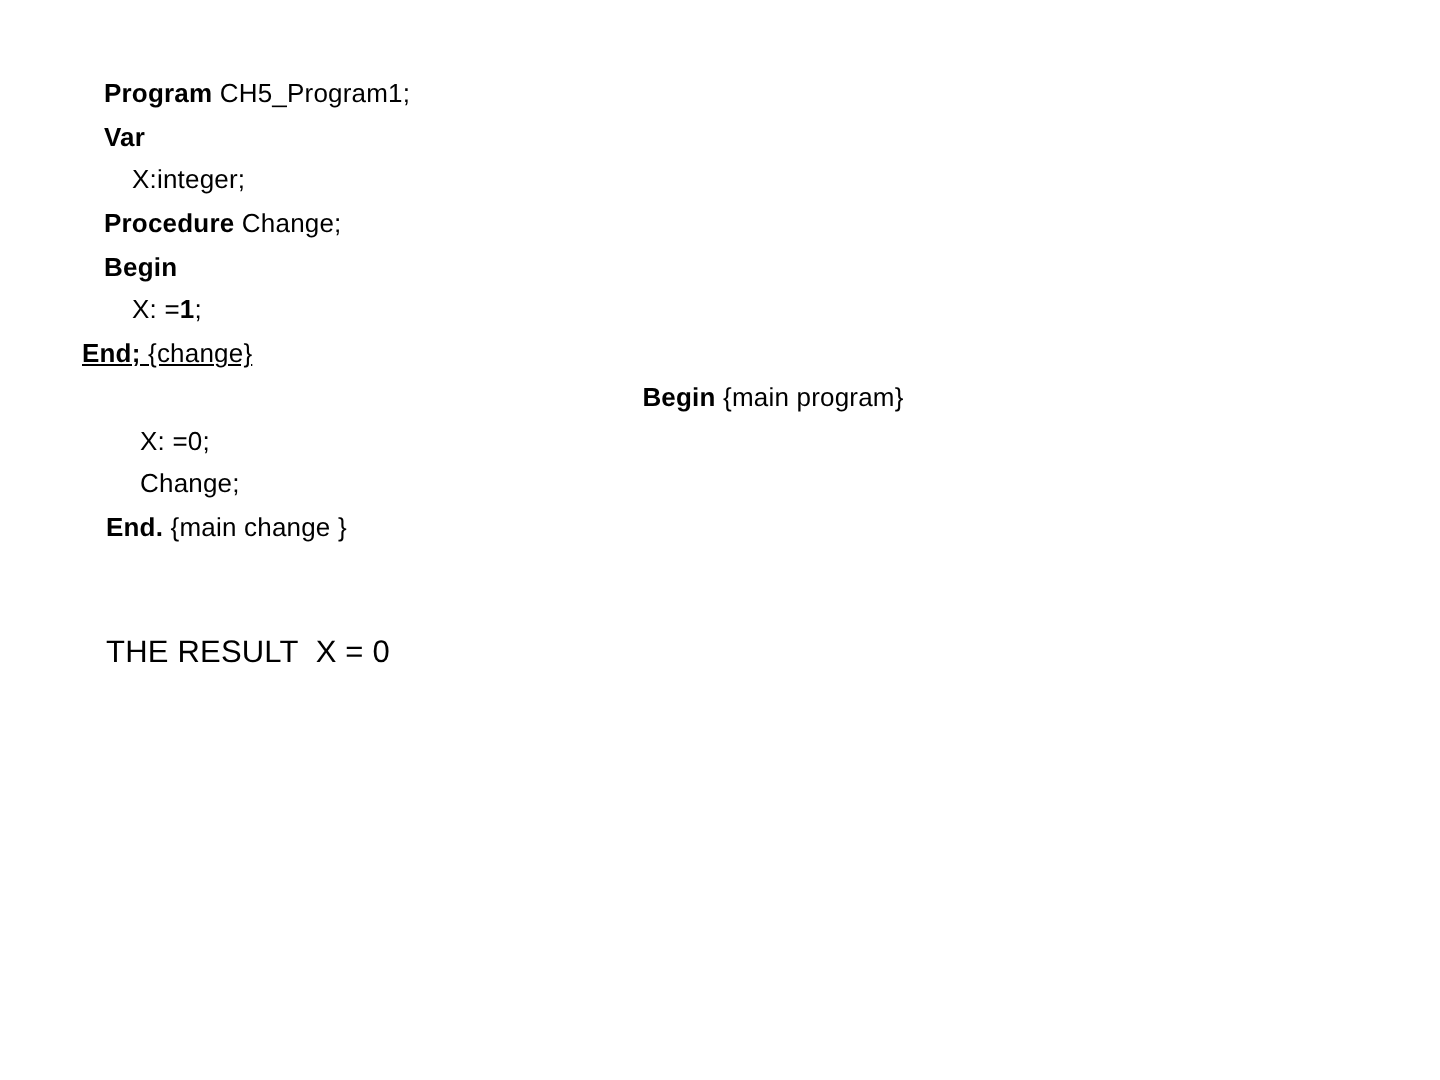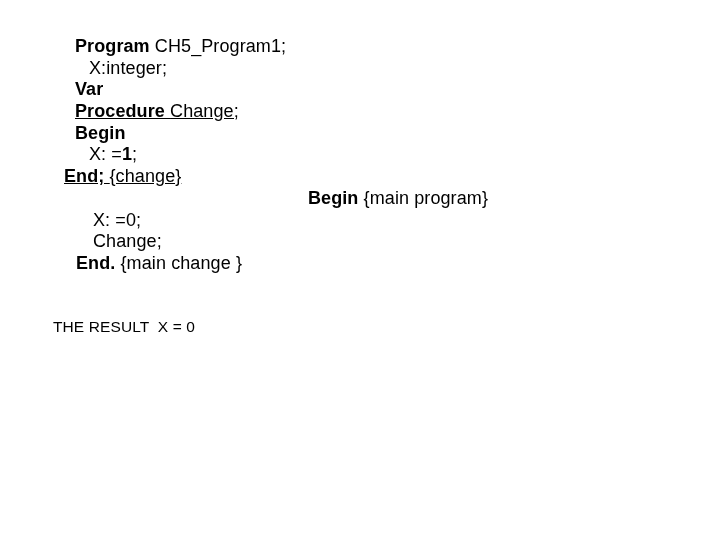--- a/index.html
+++ b/index.html
@@ -22,25 +22,24 @@
   }
   #code-block {
     position: absolute;
     left: 0;
     top: 36px;
     width: 720px;
   }
   .code-line {
     height: 21.7px;
     line-height: 21.7px;
-    font-size: 18px;
+    font-size: 13px;
     color: #000000;
     white-space: pre;
     letter-spacing: 0.1px;
-    margin-left: 23px;
   }
   .seg {
     white-space: pre;
   }
   .seg.b {
     font-weight: bold;
   }
   .seg.r {
     font-weight: normal;
   }
@@ -58,23 +57,23 @@
     letter-spacing: 0.1px;
   }
 </style>
 </head>
 <body>
 
 <div id="slide" style="background: rgb(255, 255, 255); color: rgb(0, 0, 0);">
 
   <div id="code-block">
       <div class="code-line" style="padding-left: 52px;"><span class="seg b">Program </span><span class="seg r">CH5_Program1;</span></div>
+      <div class="code-line" style="padding-left: 52px;"><span class="seg b">Var</span></div>
       <div class="code-line" style="padding-left: 66px;"><span class="seg r">X:integer;</span></div>
-      <div class="code-line" style="padding-left: 52px;"><span class="seg b">Var</span></div>
-      <div class="code-line" style="padding-left: 52px; text-decoration: underline;"><span class="seg b">Procedure </span><span class="seg r">Change;</span></div>
+      <div class="code-line" style="padding-left: 52px;"><span class="seg b">Procedure </span><span class="seg r">Change;</span></div>
       <div class="code-line" style="padding-left: 52px;"><span class="seg b">Begin</span></div>
       <div class="code-line" style="padding-left: 66px;"><span class="seg r">X: =</span><span class="seg b">1</span><span class="seg r">;</span></div>
       <div class="code-line" style="padding-left: 41px; text-decoration: underline;"><span class="seg b">End; </span><span class="seg r">{change}</span></div>
       <div class="code-line" style="padding-left: 53px; text-align: center;"><span class="seg b">Begin </span><span class="seg r">{main program}</span></div>
       <div class="code-line" style="padding-left: 70px;"><span class="seg r">X: =0;</span></div>
       <div class="code-line" style="padding-left: 70px;"><span class="seg r">Change;</span></div>
       <div class="code-line" style="padding-left: 53px;"><span class="seg b">End. </span><span class="seg r">{main change }</span></div>
     </div>
 
   <div id="result-line" style="padding-left: 53px;">THE RESULT  X = 0</div>

